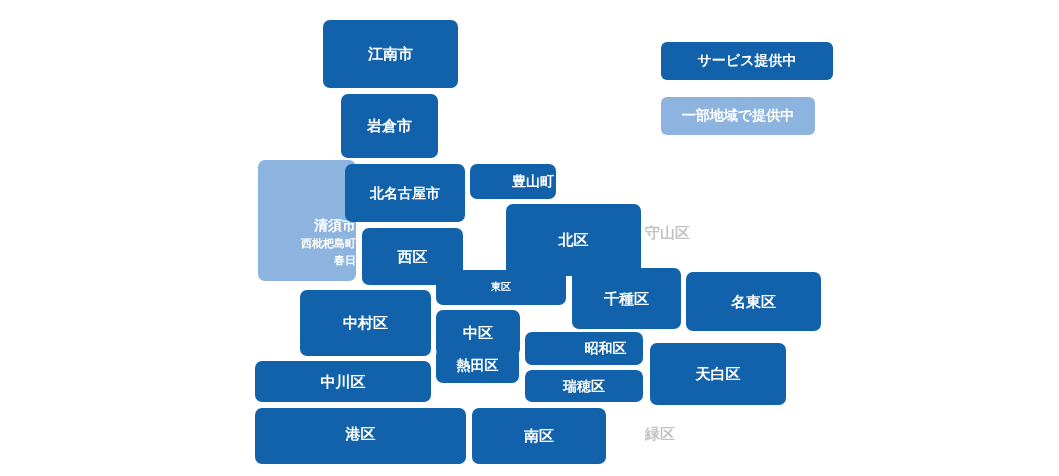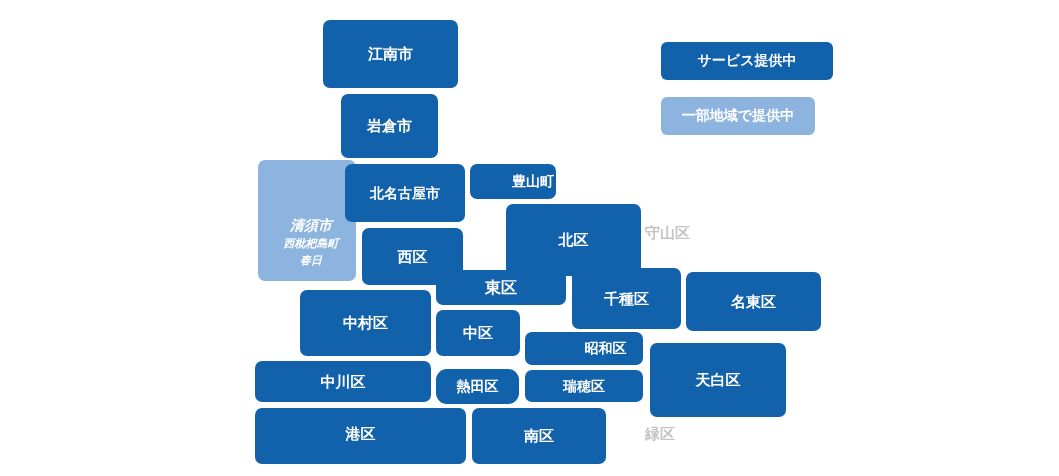--- a/index.html
+++ b/index.html
@@ -25,25 +25,24 @@
     color: var(--label-text, #ffffff);
     font-weight: bold;
     cursor: pointer;
     text-align: center;
   }
   .tile.full { background: var(--full, #1261ab); }
   .tile.partial { background: var(--partial, #8db4de); }
   .tile-label { font-size: 15px; line-height: 1.45; white-space: nowrap; }
   .tile-sublabel { font-size: 11px; line-height: 1.5; white-space: nowrap; }
   .tile.has-sub {
-    align-items: center;
+    align-items: flex-end;
     justify-content: center;
     text-align: left;
     padding: 42px 0 0 8px;
-    font-style: italic;
   }
   .unserved-label {
     position: absolute;
     font-size: 15px;
     font-weight: bold;
     color: var(--unserved, #c4c4c4);
     white-space: nowrap;
   }
   .legend-item {
     position: absolute;
@@ -89,44 +88,44 @@
       <div class="tile full" style="left: 470px; top: 164px; width: 86px; height: 35px;">
         <div class="tile-label" style="font-size: 14px; margin-left: 40px;">豊山町</div>
       </div>
       <div class="tile full" style="left: 470px; top: 204px; width: 135px; height: 72px; margin-left: 36px;">
         <div class="tile-label">北区</div>
       </div>
       <div class="tile full" style="left: 362px; top: 228px; width: 101px; height: 57px;">
         <div class="tile-label">西区</div>
       </div>
       <div class="tile full" style="left: 436px; top: 270px; width: 130px; height: 35px;">
-        <div class="tile-label" style="font-size: 16px;">東区</div>
+        <div class="tile-label" style="font-size: 10px;">東区</div>
       </div>
       <div class="tile full" style="left: 572px; top: 268px; width: 109px; height: 61px;">
         <div class="tile-label">千種区</div>
       </div>
       <div class="tile full" style="left: 686px; top: 272px; width: 135px; height: 59px;">
         <div class="tile-label">名東区</div>
       </div>
       <div class="tile full" style="left: 300px; top: 290px; width: 131px; height: 66px;">
         <div class="tile-label">中村区</div>
       </div>
       <div class="tile full" style="left: 436px; top: 310px; width: 84px; height: 46px;">
         <div class="tile-label">中区</div>
       </div>
       <div class="tile full" style="left: 525px; top: 332px; width: 118px; height: 33px; padding-left: 43px;">
         <div class="tile-label" style="font-size: 14px;">昭和区</div>
       </div>
-      <div class="tile full" style="left: 650px; top: 343px; width: 136px; height: 74px;">
+      <div class="tile full" style="left: 650px; top: 343px; width: 136px; height: 62px;">
         <div class="tile-label">天白区</div>
       </div>
       <div class="tile full" style="left: 255px; top: 361px; width: 176px; height: 41px;">
         <div class="tile-label">中川区</div>
       </div>
-      <div class="tile full" style="left: 436px; top: 369px; width: 83px; height: 35px; border-radius: 11px;">
+      <div class="tile full" style="left: 436px; top: 348px; width: 83px; height: 35px;">
         <div class="tile-label" style="font-size: 14px;">熱田区</div>
       </div>
       <div class="tile full" style="left: 525px; top: 370px; width: 118px; height: 32px;">
         <div class="tile-label" style="font-size: 14px;">瑞穂区</div>
       </div>
       <div class="tile full" style="left: 255px; top: 408px; width: 211px; height: 56px; font-family: Liberation Mono, monospace;">
         <div class="tile-label">港区</div>
       </div>
       <div class="tile full" style="left: 472px; top: 408px; width: 134px; height: 56px;">
         <div class="tile-label">南区</div>

